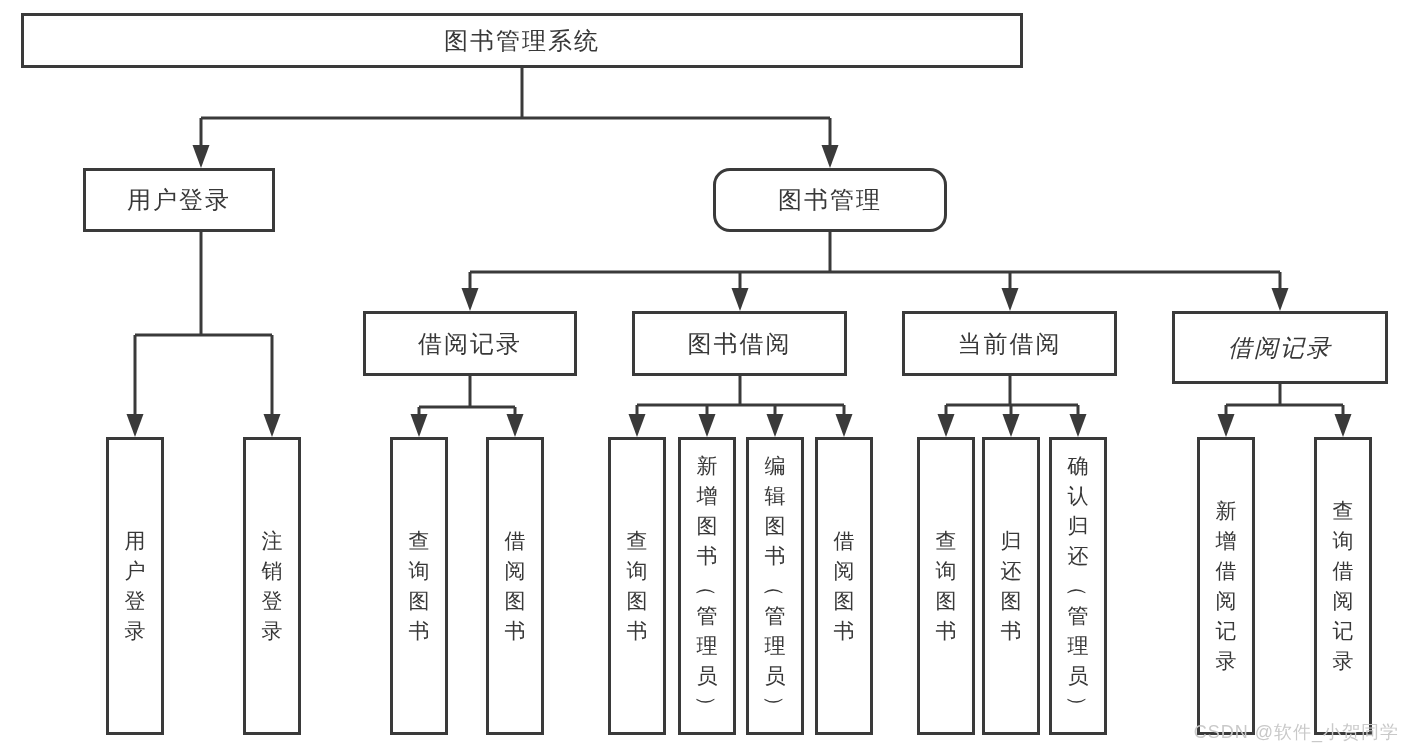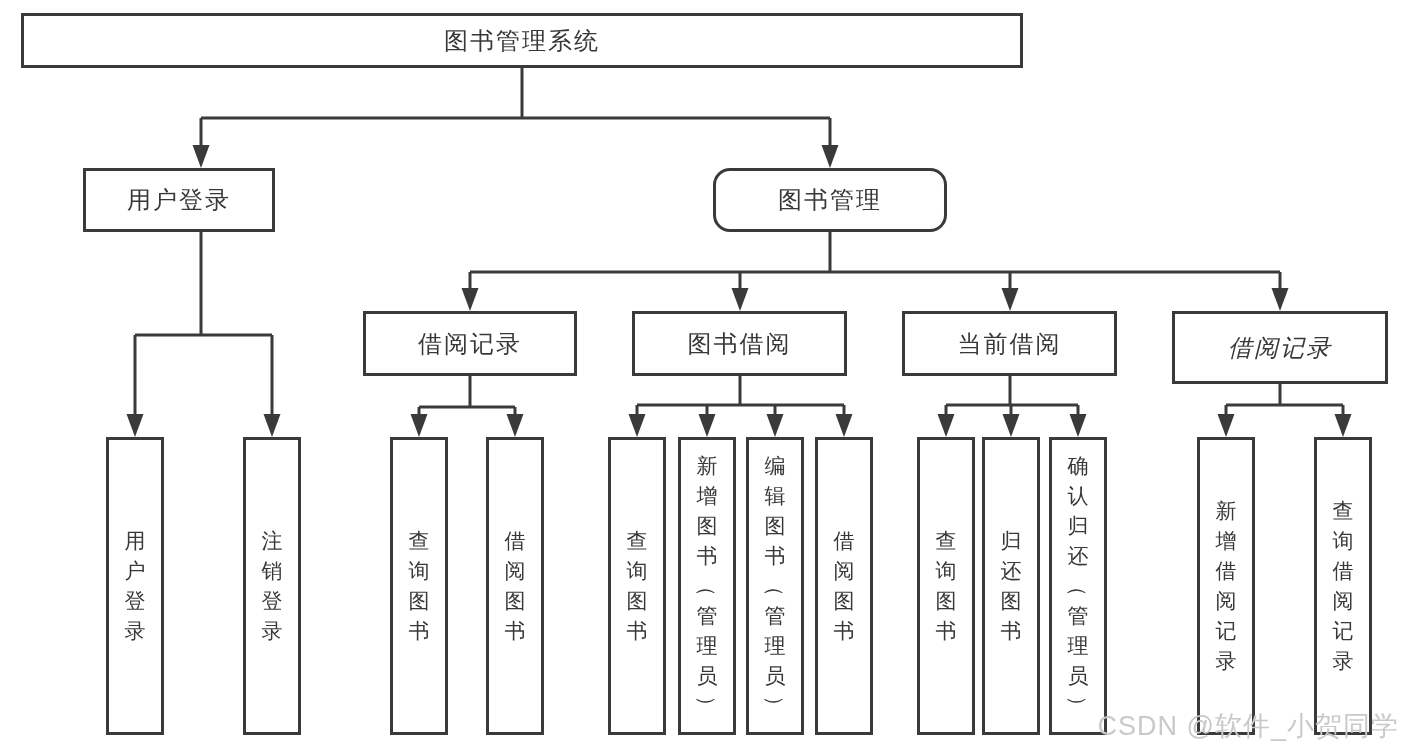--- a/index.html
+++ b/index.html
@@ -12,21 +12,21 @@
     position:absolute; background:#ffffff; border:3px solid #3a3a3a;
     box-sizing:border-box; display:flex; align-items:center; justify-content:center;
     color:#383838; z-index:2;
   }
   .h-node { font-size:24px; letter-spacing:2px; white-space:nowrap; }
   .v-node { flex-direction:column; font-size:21px; }
   .v-node span { display:block; height:30px; line-height:30px; text-align:center; width:100%; }
   .v-node span.rot { transform:rotate(90deg); }
   .watermark {
     position:absolute; right:6px; bottom:3px; z-index:5;
-    font-size:27px; letter-spacing:1px; color:#c9c9c9; white-space:nowrap;
+    font-size:18px; letter-spacing:1px; color:#c9c9c9; white-space:nowrap;
   }
 </style>
 </head>
 <body>
 
 <div id="stage">
 
   <svg id="wires" width="1405" height="747" viewBox="0 0 1405 747">
       <line x1="522" y1="68" x2="522" y2="118" stroke="#3a3a3a" stroke-width="3"></line>
       <line x1="201" y1="118" x2="830" y2="118" stroke="#3a3a3a" stroke-width="3"></line>

